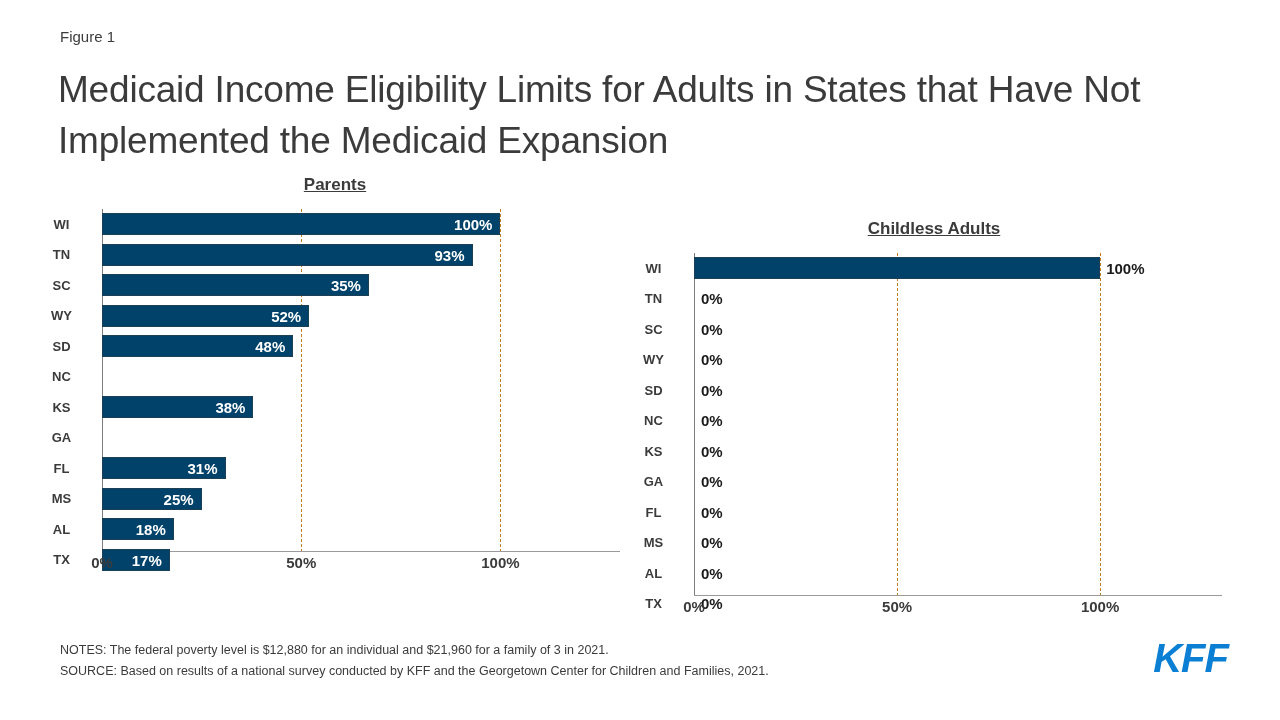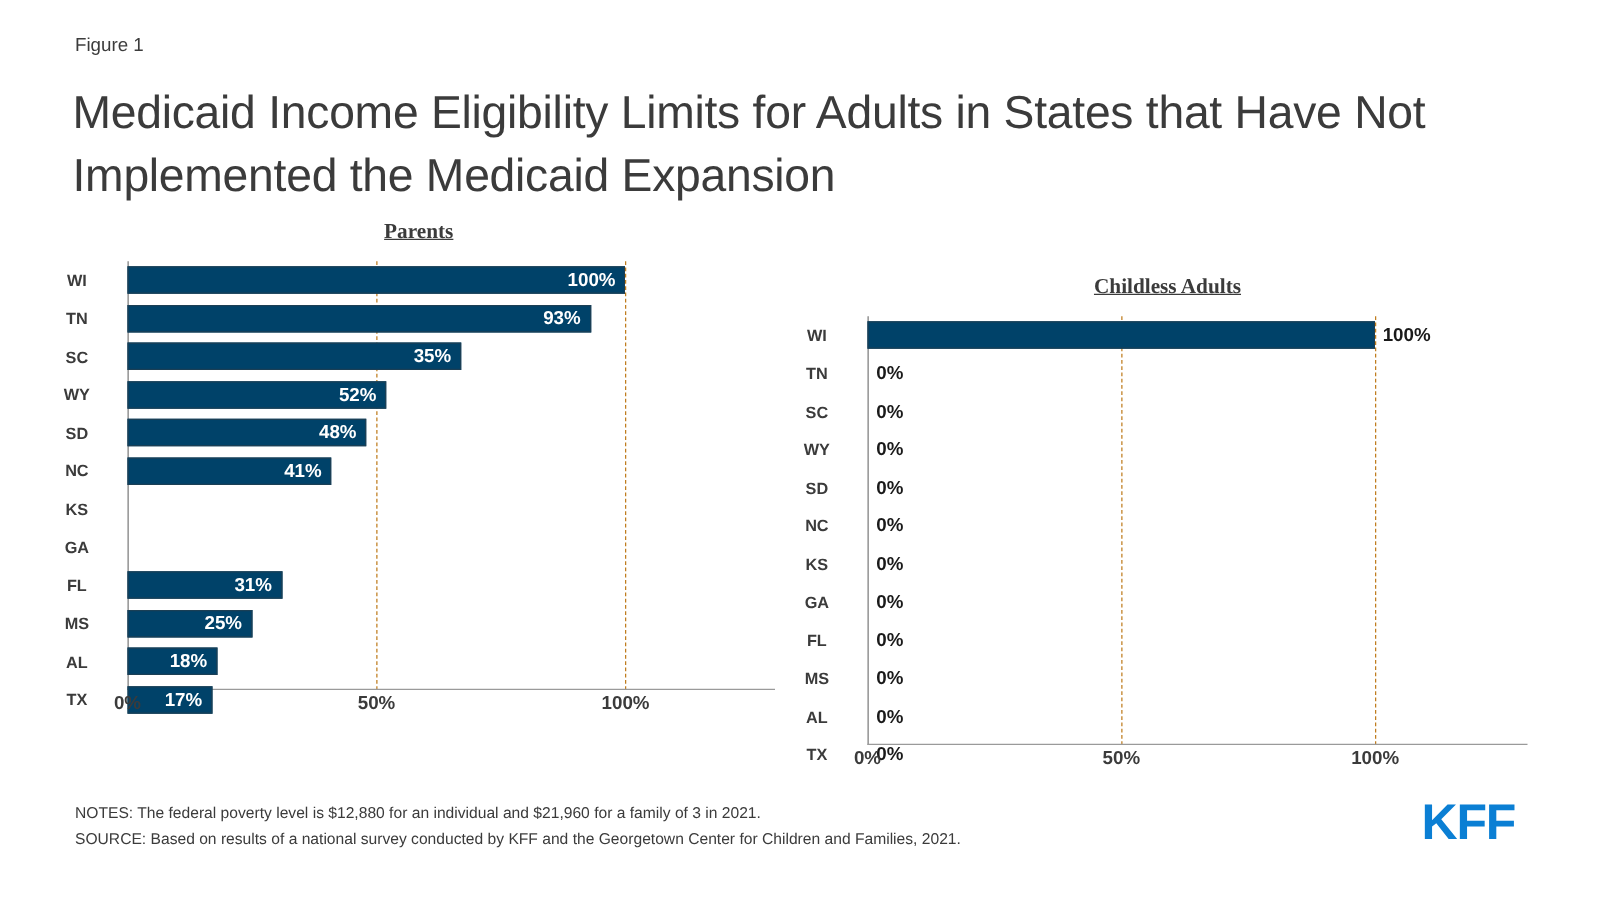--- a/index.html
+++ b/index.html
@@ -51,21 +51,20 @@
   .panel-left  { left: 30px;  width: 590px; }
   .panel-right { left: 622px; width: 600px; margin-top: 44px; }
 
   .panel-title {
     text-align: center;
     font-size: 17px;
     font-weight: bold;
     color: #3b3b3b;
     text-decoration: underline;
     margin: 0 0 14px 0;
-    font-family: Liberation Serif, serif;
   }
   .panel-left .panel-title  { padding-left: 20px; }
   .panel-right .panel-title { padding-left: 24px; }
 
   .plot {
     position: relative;
     height: 365px;
   }
 
   
@@ -184,24 +183,25 @@
     position: absolute;
     left: 60px;
     top: 640px;
     font-size: 12.5px;
     line-height: 1.65;
     color: #3b3b3b;
   }
 
   .logo {
     position: absolute;
-    right: 68px;
+    right: 52px;
     top: 636px;
     font-size: 40px;
     font-weight: bold;
+    font-style: italic;
     letter-spacing: -1px;
     color: #0b7fd4;
     font-family: "Liberation Sans", sans-serif;
   }
 </style>
 </head>
 <body>
 
 <div class="figure-label">Figure 1</div>
 <div class="title">Medicaid Income Eligibility Limits for Adults in States that Have Not Implemented the Medicaid Expansion</div>
@@ -254,28 +254,28 @@
         <div class="row">
           <div class="cat-label">SD</div>
           <div class="bar-area">
             <div class="bar" style="width:36.92%">
               <span class="bar-value">48%</span>
             </div>
           </div>
         </div>
         <div class="row">
           <div class="cat-label">NC</div>
-          <div class="bar-area">
-            <div class="bar" style="width:31.54%">
-              <span class="bar-value">41%</span>
-            </div>
-          </div>
         </div>
         <div class="row">
           <div class="cat-label">KS</div>
+          <div class="bar-area">
+            <div class="bar" style="width:29.23%">
+              <span class="bar-value">38%</span>
+            </div>
+          </div>
         </div>
         <div class="row">
           <div class="cat-label">GA</div>
         </div>
         <div class="row">
           <div class="cat-label">FL</div>
           <div class="bar-area">
             <div class="bar" style="width:23.85%">
               <span class="bar-value">31%</span>
             </div>

